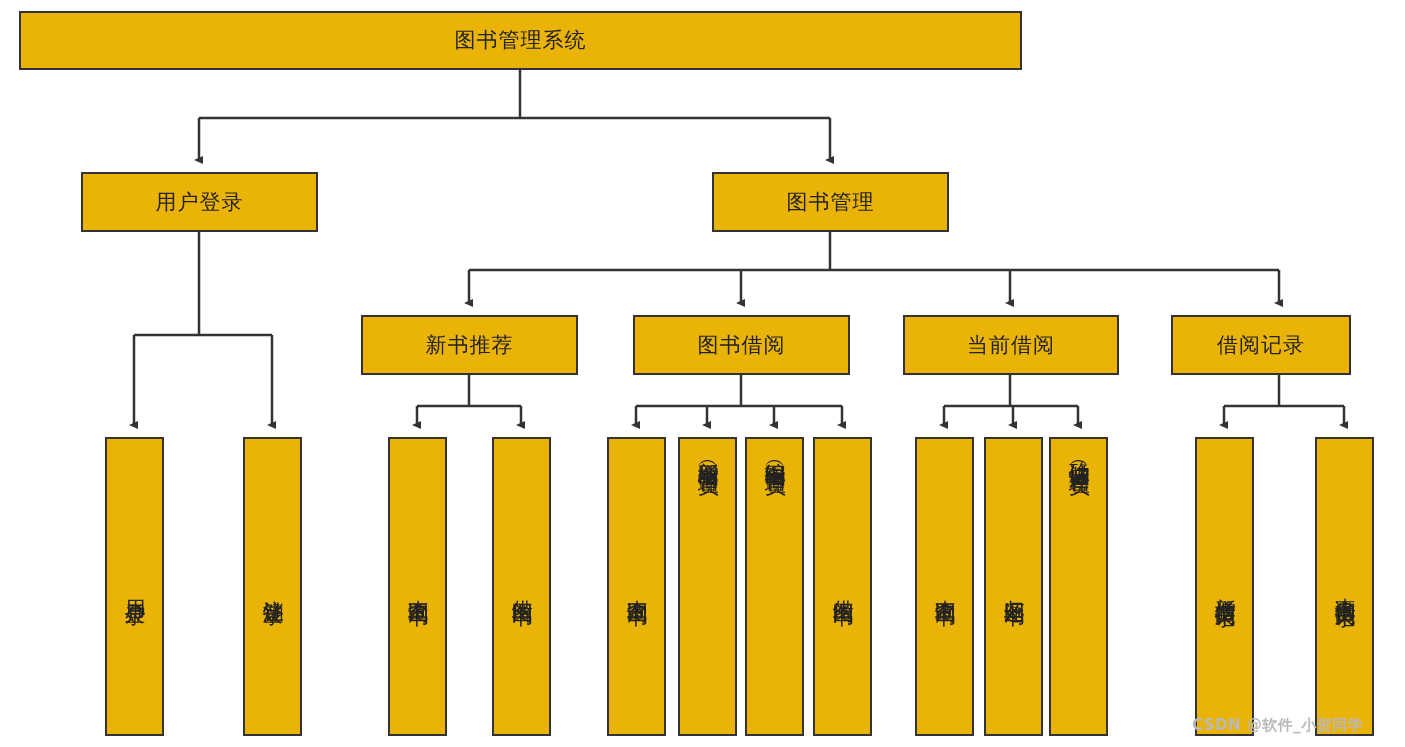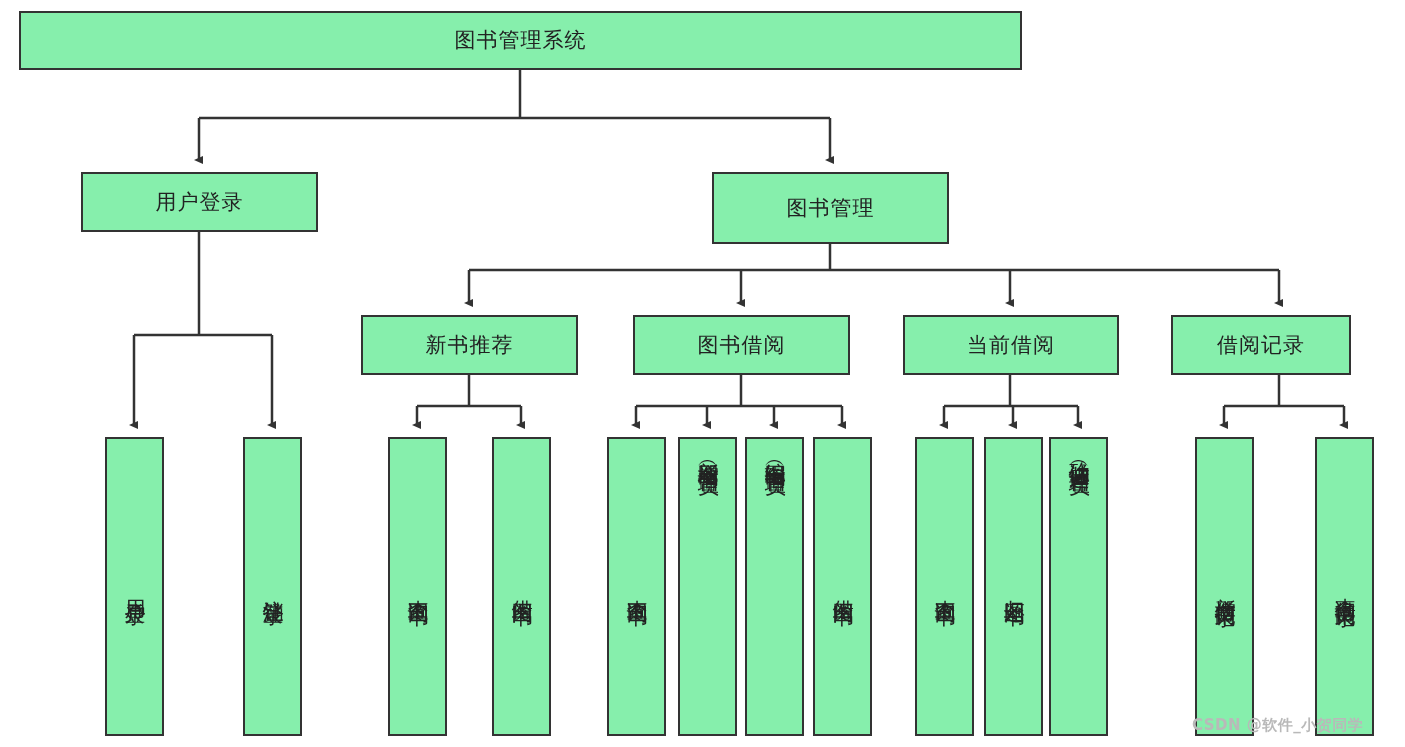--- a/index.html
+++ b/index.html
@@ -22,21 +22,21 @@
     left: 0;
     top: 0;
     width: 1405px;
     height: 747px;
     pointer-events: none;
   }
   .node {
     position: absolute;
     box-sizing: border-box;
     border: 2px solid #333333;
-    background: #86efac;
+    background: #eab308;
     display: flex;
     align-items: center;
     justify-content: center;
     color: #222222;
   }
   .node .label {
     display: block;
     text-align: center;
     line-height: 1.05;
     white-space: pre;
@@ -126,21 +126,21 @@
     </g>
   </svg>
 
   <div class="node horiz" style="left:19px; top:11px; width:1003px; height:59px;">
     <span class="label">图书管理系统</span>
   </div>
 
   <div class="node horiz" style="left:81px; top:172px; width:237px; height:60px;">
     <span class="label">用户登录</span>
   </div>
-  <div class="node horiz" style="left:712px; top:172px; width:237px; height:72px;">
+  <div class="node horiz" style="left:712px; top:172px; width:237px; height:60px;">
     <span class="label">图书管理</span>
   </div>
 
   <div class="node horiz" style="left:361px; top:315px; width:217px; height:60px;">
     <span class="label">新书推荐</span>
   </div>
   <div class="node horiz" style="left:903px; top:315px; width:216px; height:60px;">
     <span class="label">当前借阅</span>
   </div>
   <div class="node horiz" style="left:633px; top:315px; width:217px; height:60px;">

